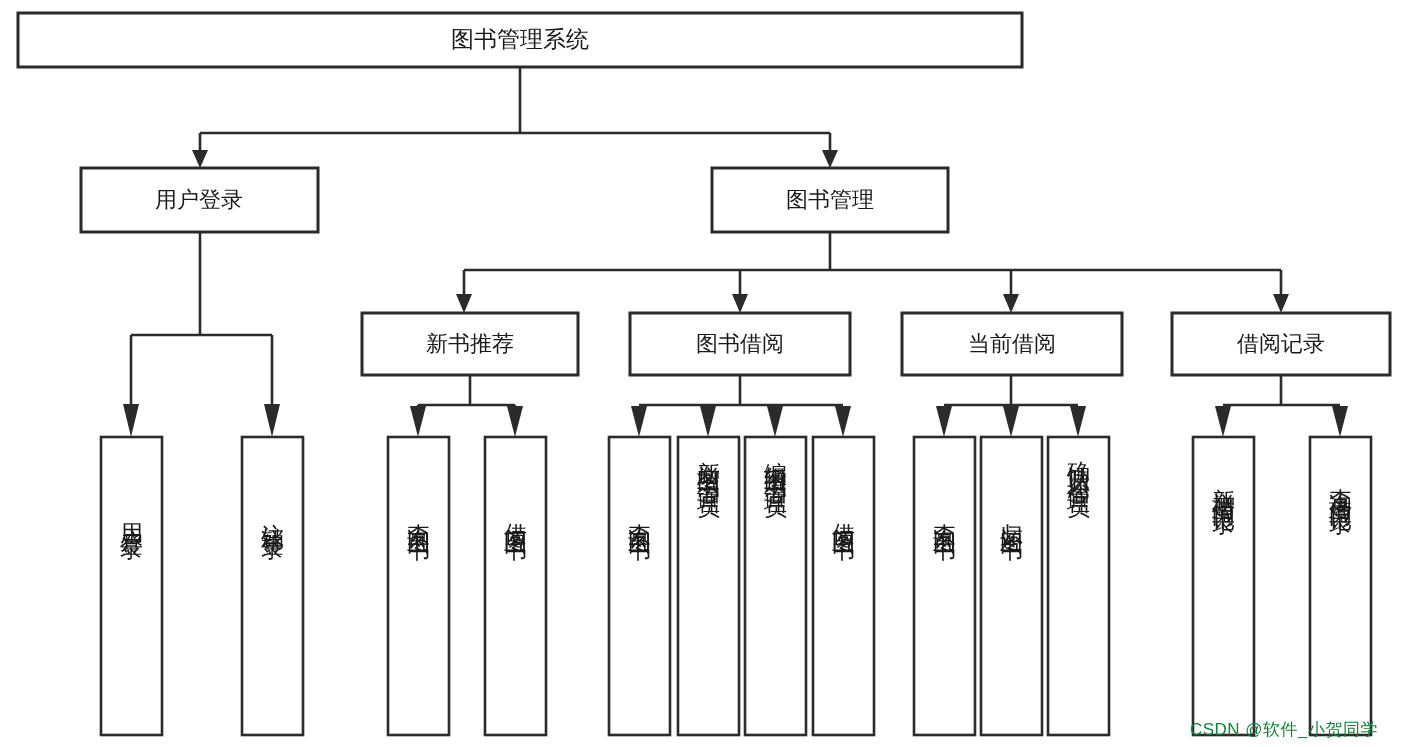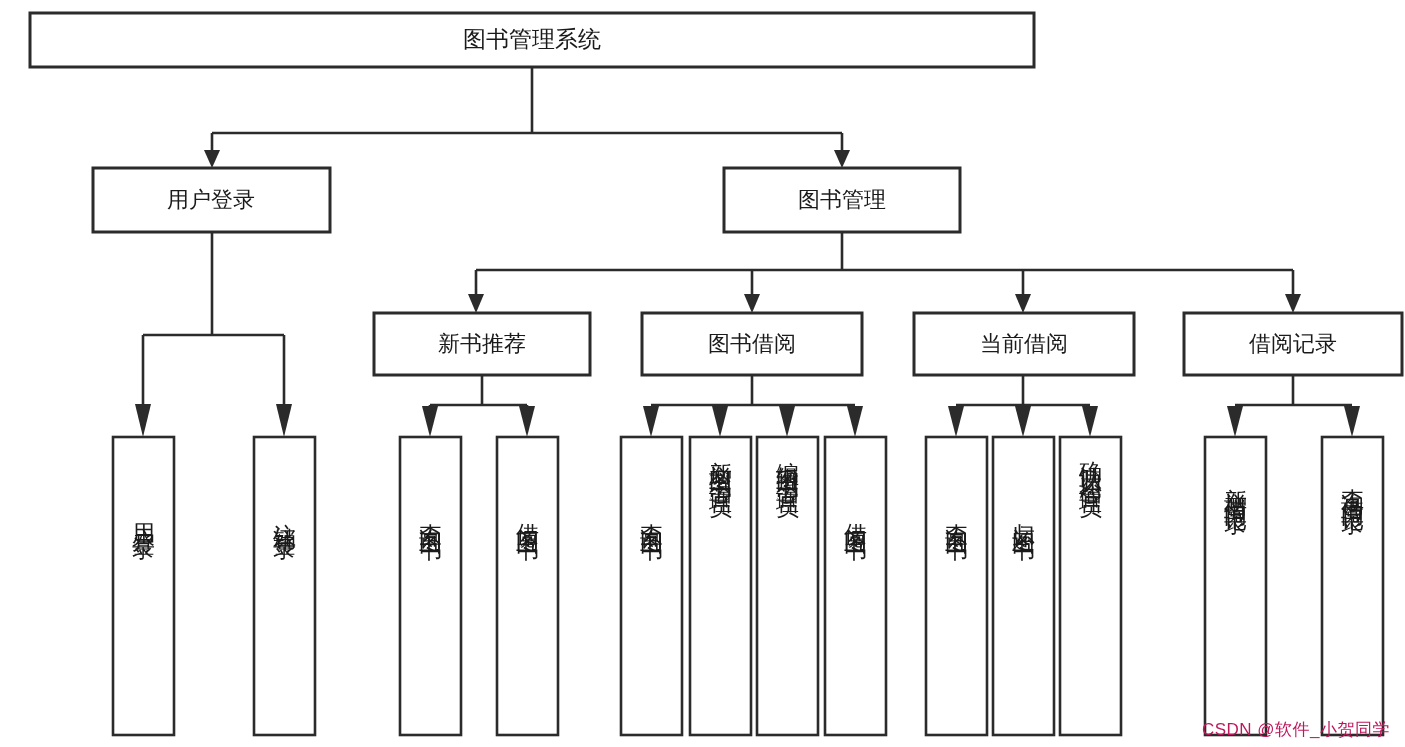--- a/index.html
+++ b/index.html
@@ -9,21 +9,21 @@
   }
   body {
     width: 1405px;
     height: 747px;
     font-family: "Liberation Sans", "DejaVu Sans", sans-serif;
     overflow: hidden;
     position: relative;
   }
   #diagram-root {
     position: absolute;
-    left: 12px;
+    left: 0;
     top: 0;
     width: 1388px;
     height: 747px;
   }
   svg {
     display: block;
   }
   .node-box {
     fill: #ffffff;
     stroke: #2b2b2b;
@@ -73,21 +73,21 @@
     color: #1a1a1a;
     letter-spacing: 5px;
     white-space: nowrap;
   }
   .watermark {
     position: absolute;
     right: 10px;
     bottom: 6px;
     font-family: "Liberation Sans", "DejaVu Sans", sans-serif;
     font-size: 17px;
-    color: #be185d;
+    color: #15803d;
     white-space: nowrap;
     letter-spacing: 0.5px;
   }
 </style>
 </head>
 <body>
 
 <div id="diagram-root">
 
   <svg width="1405" height="747" viewBox="0 0 1405 747">

